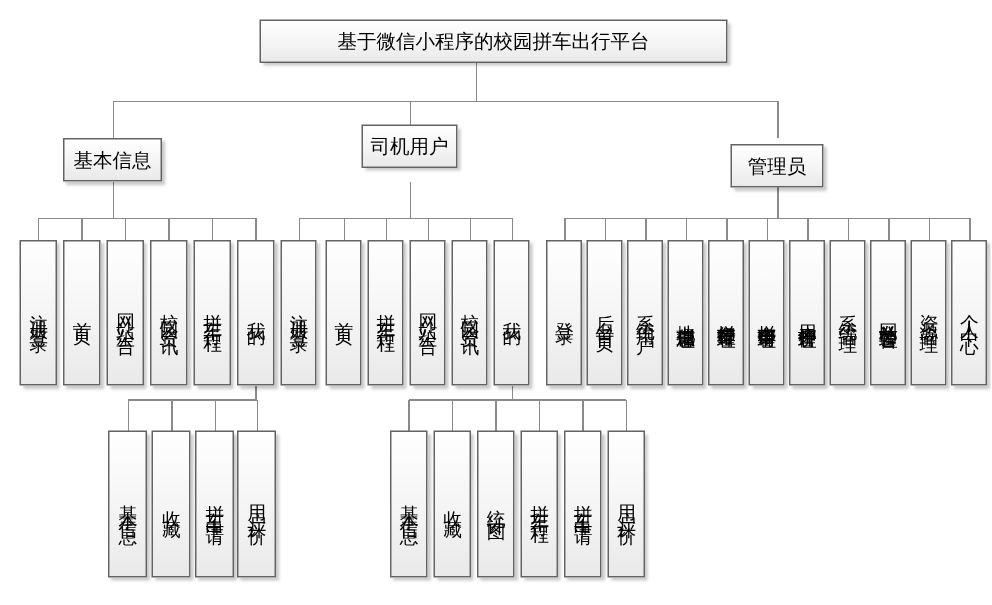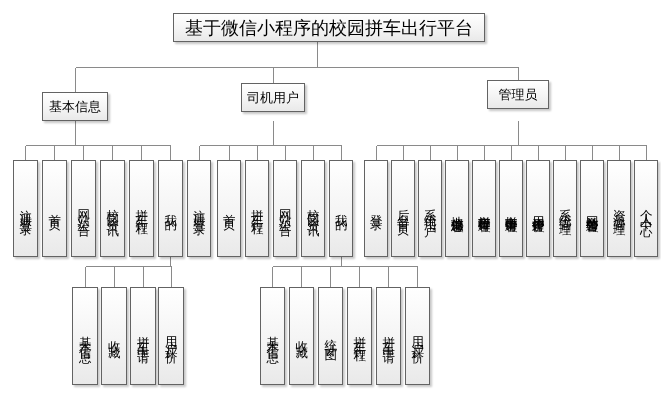--- a/index.html
+++ b/index.html
@@ -10,21 +10,21 @@
   #wires{position:absolute;left:0;top:0;width:661px;height:403px;}
   .box{
     position:absolute;box-sizing:border-box;
     border:1px solid #636363;
     background:linear-gradient(to bottom,#ffffff 0%,#f4f4f4 55%,#e9e9e9 100%);
     box-shadow:2px 2px 2px rgba(0,0,0,0.22);
     display:flex;align-items:center;justify-content:center;
     text-align:center;
   }
   .h{font-size:13px;white-space:nowrap;}
-  .root{font-size:18px;}
+  .root{font-size:13px;}
   .v{
     writing-mode:vertical-rl;text-orientation:upright;
     font-size:12.5px;letter-spacing:5px;line-height:1;
   }
   .v.tight{letter-spacing:1px;}
 </style>
 </head>
 <body>
 
 <div id="canvas">
@@ -43,21 +43,21 @@
       <path d="M170.5 257 V266.5 M85.5 266.5 H171.5 M85.5 266.5 V287 M114.5 266.5 V287 M143.5 266.5 V287 M171.5 266.5 V287"></path>
 
       <path d="M341.5 257 V266.5 M272.5 266.5 H417.5 M272.5 266.5 V287 M301.5 266.5 V287 M330.5 266.5 V287 M359.5 266.5 V287 M388.5 266.5 V287 M417.5 266.5 V287"></path>
     </g>
   </svg>
 
   <div class="box h root" style="left:173px;top:13px;width:312px;height:29px">基于微信小程序的校园拼车出行平台</div>
 
   <div class="box h" style="left:42px;top:92px;width:66px;height:29px">基本信息</div>
   <div class="box h" style="left:241px;top:83px;width:64px;height:29px">司机用户</div>
-  <div class="box h" style="left:487px;top:80px;width:62px;height:29px">管理员</div>
+  <div class="box h" style="left:487px;top:96px;width:62px;height:29px">管理员</div>
 
   <div class="box v" style="left:13px;top:160px;width:25px;height:97px">注册登录</div>
   <div class="box v" style="left:42px;top:160px;width:25px;height:97px">首页</div>
   <div class="box v" style="left:71px;top:160px;width:25px;height:97px">网站公告</div>
   <div class="box v" style="left:100px;top:160px;width:25px;height:97px">校园资讯</div>
   <div class="box v" style="left:129px;top:160px;width:25px;height:97px">拼车行程</div>
   <div class="box v" style="left:158px;top:160px;width:25px;height:97px">我的</div>
 
   <div class="box v" style="left:187px;top:160px;width:24px;height:97px">注册登录</div>
   <div class="box v" style="left:217px;top:160px;width:24px;height:97px">首页</div>

